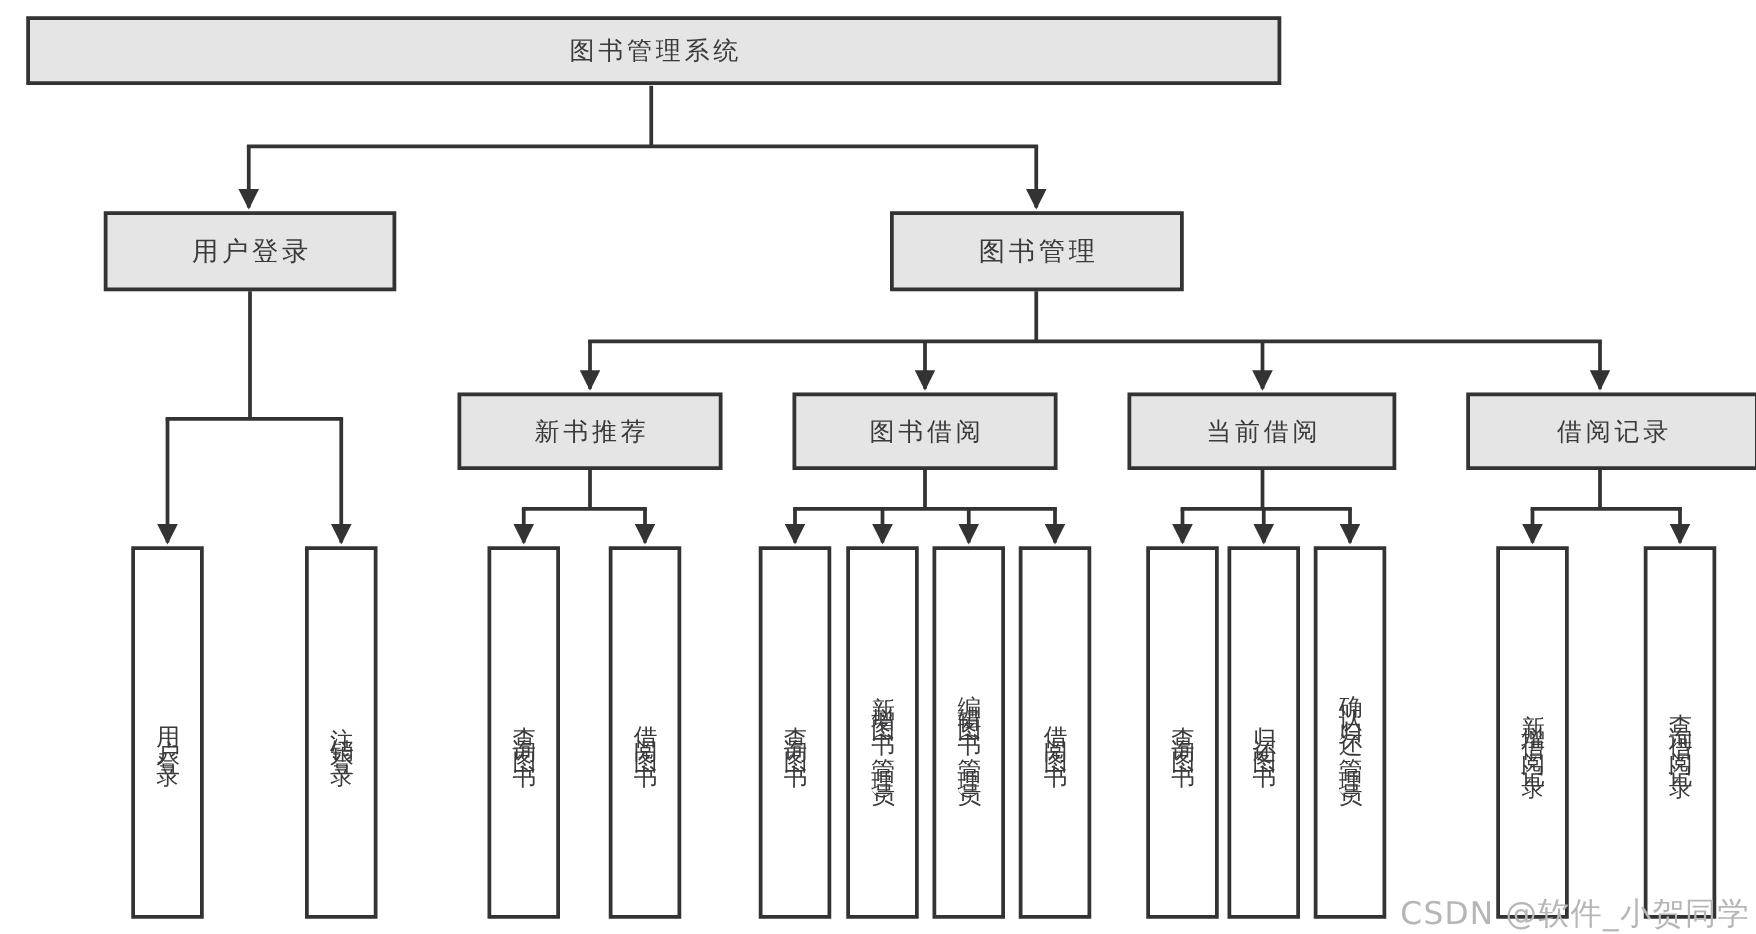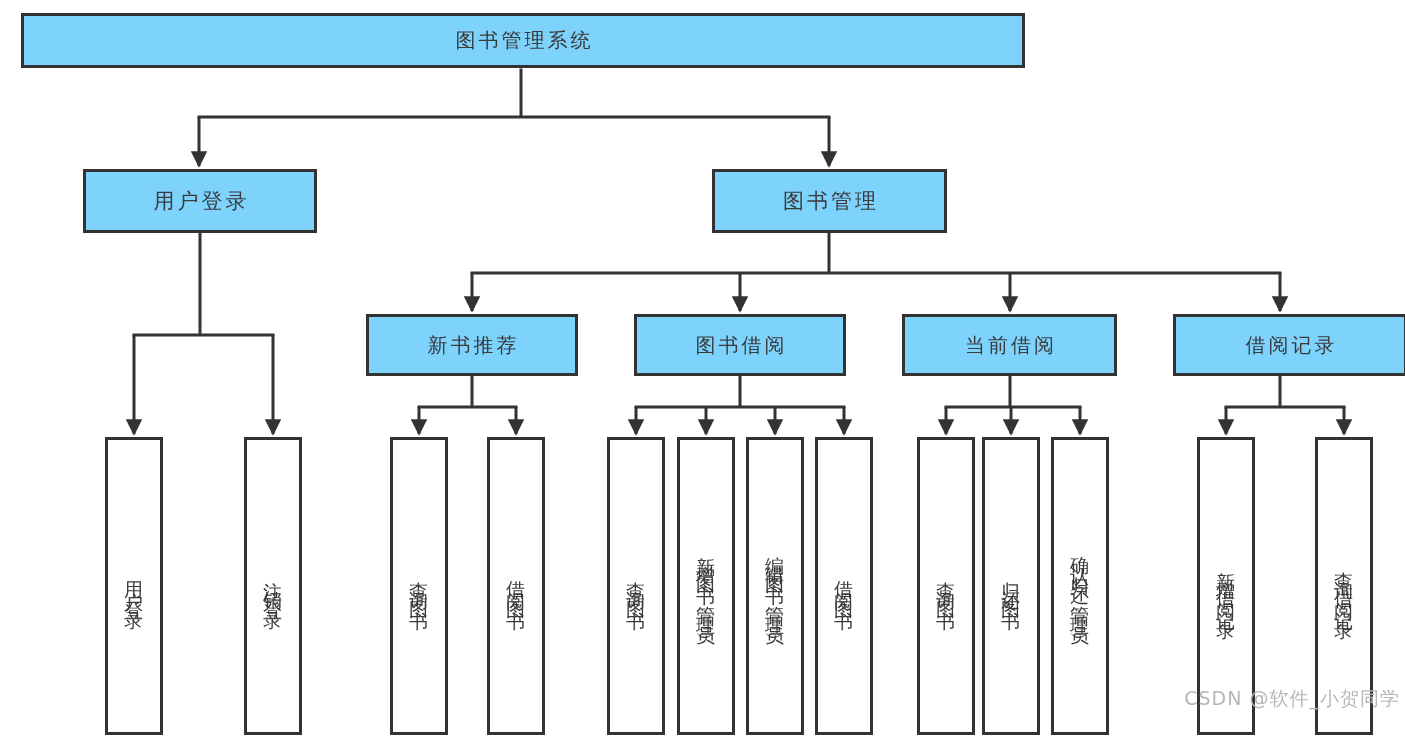--- a/index.html
+++ b/index.html
@@ -18,21 +18,21 @@
   #connectors {
     position: absolute;
     left: 0;
     top: 0;
     width: 1405px;
     height: 747px;
   }
   .hbox {
     position: absolute;
     box-sizing: border-box;
-    background: #7dd3fc;
+    background: #e5e5e5;
     border: 3px solid #333333;
     display: flex;
     align-items: center;
     justify-content: center;
     color: #3a3a3c;
     font-size: 21px;
     letter-spacing: 3px;
     text-indent: 3px;
     white-space: nowrap;
     z-index: 2;
@@ -61,22 +61,22 @@
     text-orientation: mixed;
     color: #3a3a3c;
     font-size: 19px;
     letter-spacing: 10px;
     line-height: 1;
     white-space: nowrap;
   }
   .watermark {
     position: absolute;
     right: 5px;
-    top: 686px;
-    font-size: 19px;
+    top: 714px;
+    font-size: 25px;
     color: #b6b6b6;
     letter-spacing: 1px;
     z-index: 3;
     white-space: nowrap;
   }
 </style>
 </head>
 <body>
 
 <div id="stage">

